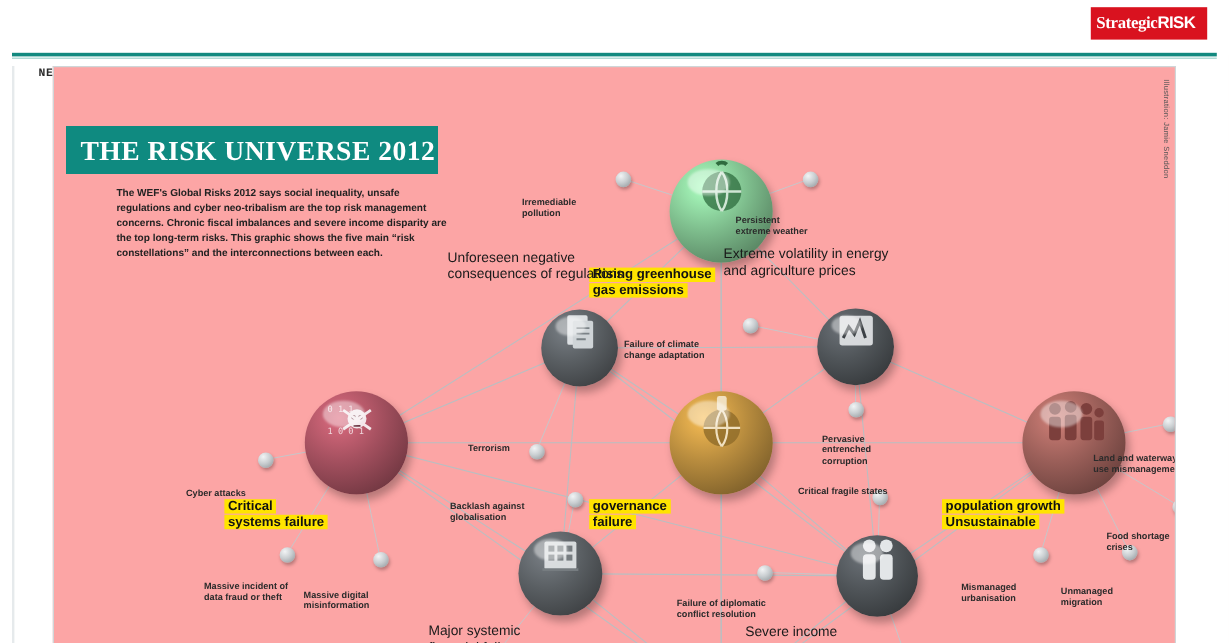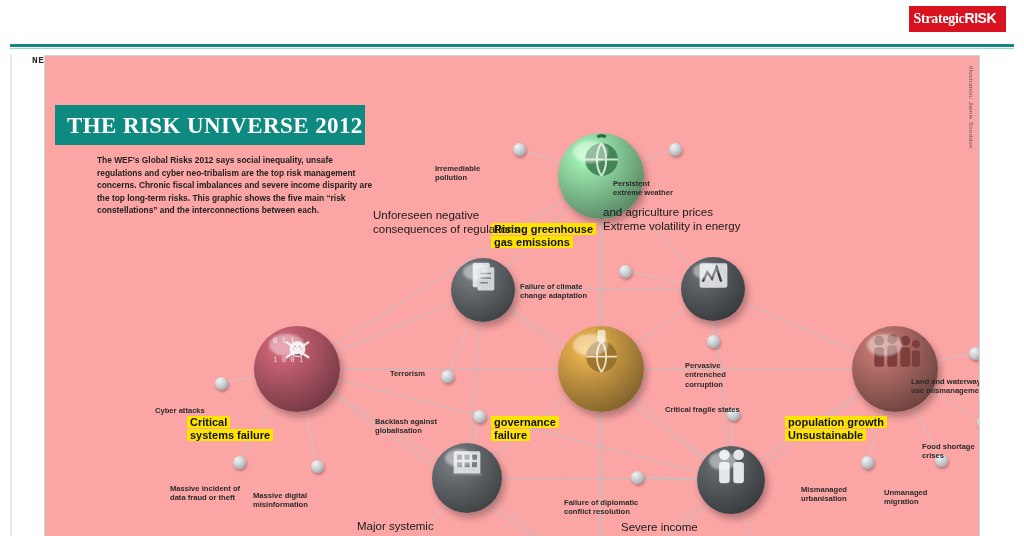--- a/index.html
+++ b/index.html
@@ -410,22 +410,22 @@
     <div id="label-layer">
         <div class="lbl hl" style="width: 220px; left: 446px; top: 167px;">
           <div><span>Rising greenhouse</span></div>
           <div><span>gas emissions</span></div>
         </div>
         <div class="lbl nodeplain" style="width: 220px; left: 328px; top: 152px;">
           <div>Unforeseen negative</div>
           <div>consequences of regulations</div>
         </div>
         <div class="lbl nodeplain" style="width: 220px; left: 558px; top: 149px;">
+          <div>Extreme volatility in energy</div>
           <div>and agriculture prices</div>
-          <div>Extreme volatility in energy</div>
         </div>
         <div class="lbl hl" style="width: 220px; left: 142px; top: 360px;">
           <div><span>Critical</span></div>
           <div><span>systems failure</span></div>
         </div>
         <div class="lbl hl" style="width: 220px; left: 446px; top: 360px;">
           <div><span>governance</span></div>
           <div><span>failure</span></div>
         </div>
         <div class="lbl hl" style="width: 220px; left: 740px; top: 360px;">

